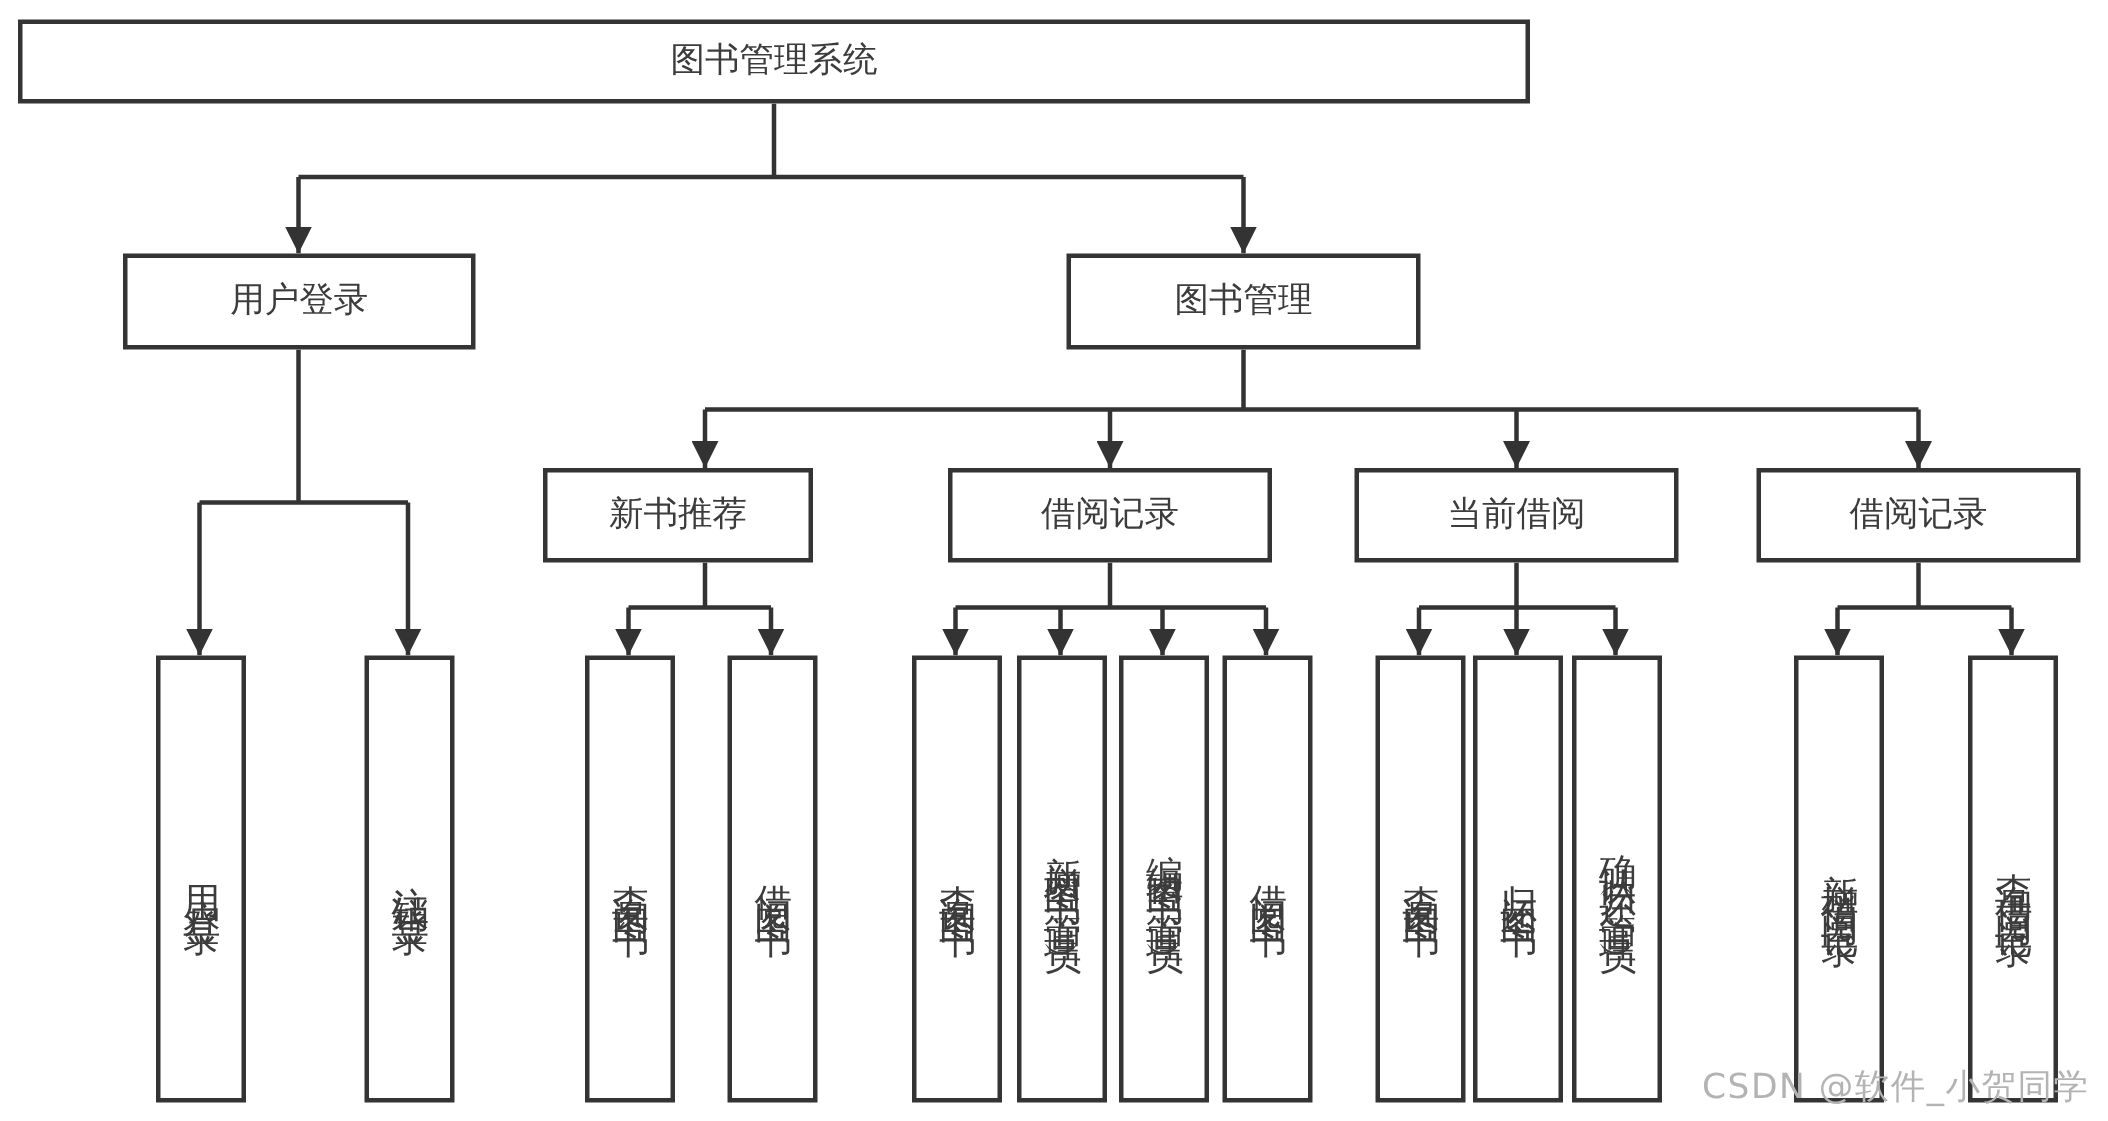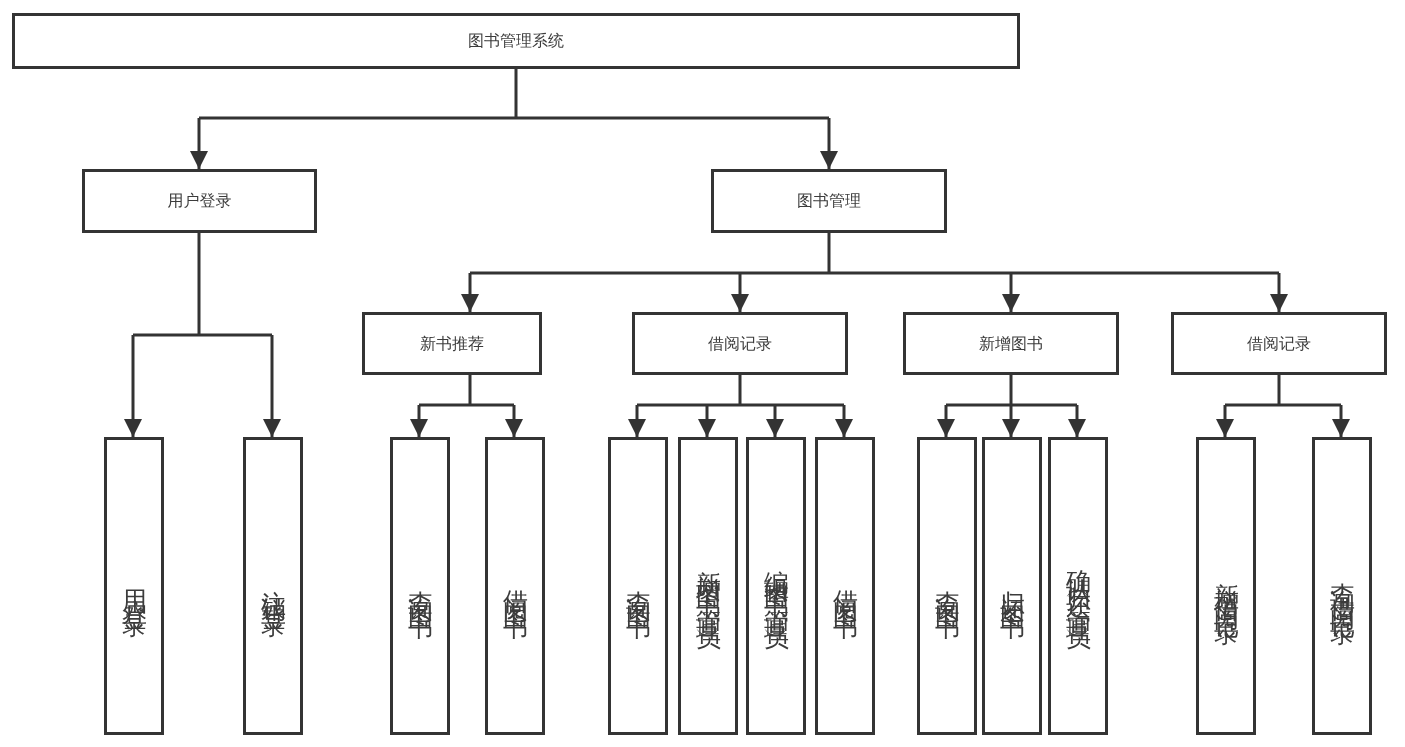--- a/index.html
+++ b/index.html
@@ -19,21 +19,21 @@
   }
   .node {
     position: absolute;
     box-sizing: border-box;
     border: 3px solid #343434;
     background: #ffffff;
     color: #3c3c3c;
     display: flex;
     align-items: center;
     justify-content: center;
-    font-size: 16px;
+    font-size: 23px;
     line-height: 1.2;
     white-space: nowrap;
     z-index: 1;
   }
   .node.v {
     writing-mode: vertical-rl;
     text-orientation: mixed;
     font-size: 25px;
     letter-spacing: 8px;
     white-space: normal;
@@ -91,35 +91,36 @@
     </g>
   </svg>
 
   <div class="node" style="left:12px; top:13px; width:1008px; height:56px;">图书管理系统</div>
 
   <div class="node" style="left:82px; top:169px; width:235px; height:64px;">用户登录</div>
   <div class="node" style="left:711px; top:169px; width:236px; height:64px;">图书管理</div>
 
   <div class="node" style="left:362px; top:312px; width:180px; height:63px;">新书推荐</div>
   <div class="node" style="left:632px; top:312px; width:216px; height:63px;">借阅记录</div>
-  <div class="node" style="left:903px; top:312px; width:216px; height:63px;">新增图书</div>
+  <div class="node" style="left:903px; top:312px; width:216px; height:63px;">当前借阅</div>
   <div class="node" style="left:1171px; top:312px; width:216px; height:63px;">借阅记录</div>
 
   <div class="node v" style="left:104px; top:437px; width:60px; height:298px;">用户登录</div>
   <div class="node v" style="left:243px; top:437px; width:60px; height:298px;">注销登录</div>
 
   <div class="node v" style="left:390px; top:437px; width:60px; height:298px;">查询图书</div>
   <div class="node v" style="left:485px; top:437px; width:60px; height:298px;">借阅图书</div>
 
   <div class="node v" style="left:608px; top:437px; width:60px; height:298px;">查询图书</div>
   <div class="node v" style="left:678px; top:437px; width:60px; height:298px;">新增图书（管理员）</div>
   <div class="node v" style="left:746px; top:437px; width:60px; height:298px;">编辑图书（管理员）</div>
   <div class="node v" style="left:815px; top:437px; width:60px; height:298px;">借阅图书</div>
 
   <div class="node v" style="left:917px; top:437px; width:60px; height:298px;">查询图书</div>
   <div class="node v" style="left:982px; top:437px; width:60px; height:298px;">归还图书</div>
   <div class="node v" style="left:1048px; top:437px; width:60px; height:298px;">确认归还（管理员）</div>
 
   <div class="node v" style="left:1196px; top:437px; width:60px; height:298px;">新增借阅记录</div>
   <div class="node v" style="left:1312px; top:437px; width:60px; height:298px;">查询借阅记录</div>
 
+  <div class="watermark">CSDN @软件_小贺同学</div>
 
 </div>
 
 </body></html>

